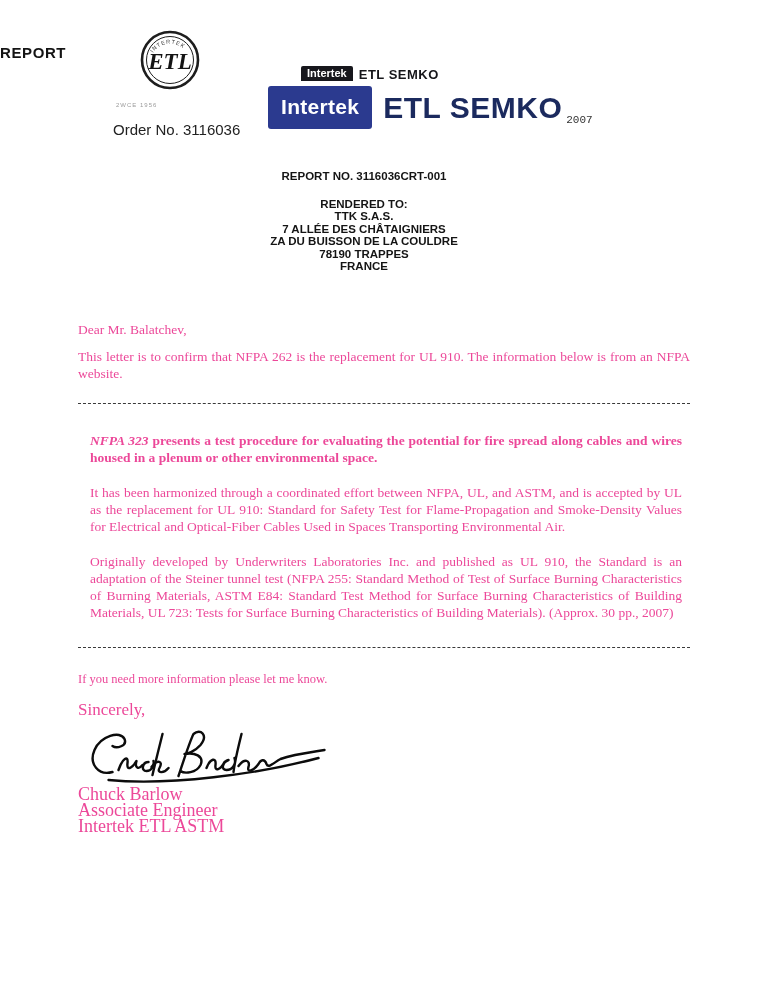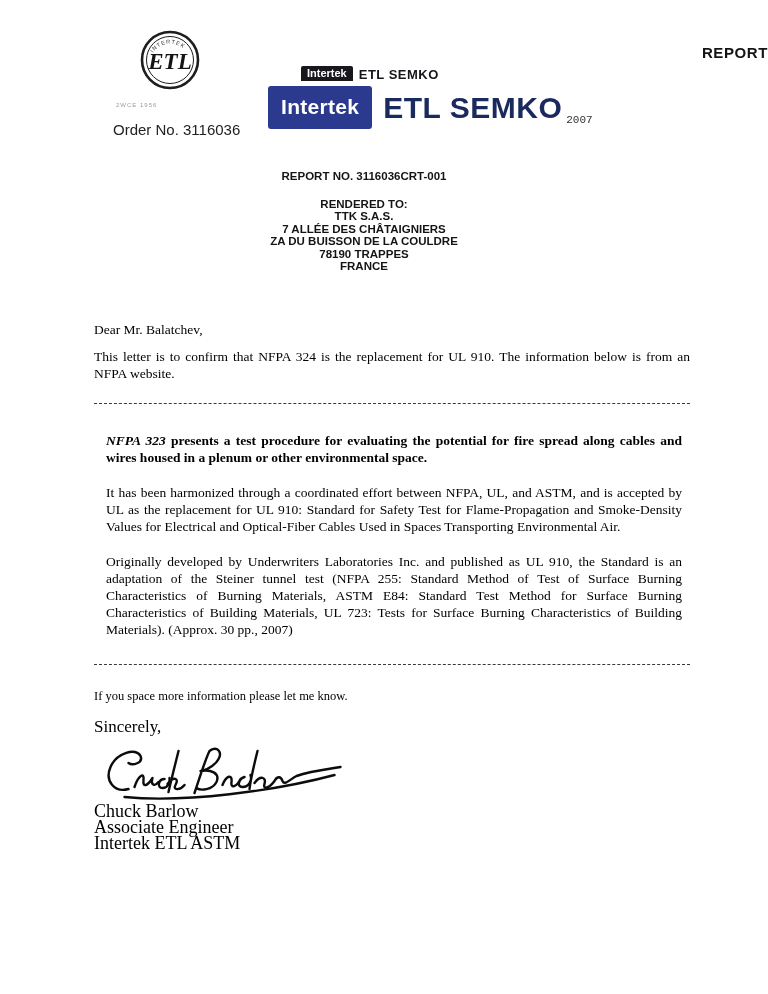--- a/index.html
+++ b/index.html
@@ -7,21 +7,21 @@
   .page {
     position:relative; width:768px; height:994px; margin:0 auto;
     background:#ffffff; color:#111;
     font-family:"Liberation Serif", serif; overflow:hidden;
   }
 
   
   .letterhead { position:relative; height:152px; }
   .etl-mark { position:absolute; left:138px; top:28px; }
   .report-title {
-    position:absolute; left:0; top:44px; width:768px; text-align:right;
+    position:absolute; left:0; top:44px; width:768px; text-align:left;
     font-family:"Liberation Sans", sans-serif; font-weight:bold;
     font-size:15px; letter-spacing:.6px; color:#141414;
   }
   .logo-strip {
     position:absolute; left:301px; top:66px; height:15px; overflow:hidden;
     display:flex; align-items:flex-start; gap:6px;
     font-family:"Liberation Sans", sans-serif;
   }
   .mini-box {
     background:#17171c; color:#fff; font-weight:bold; font-size:11px;
@@ -54,21 +54,21 @@
   
   .report-block {
     width:768px; margin-top:18px; text-align:center;
     transform:translateX(-20px);
     font-family:"Liberation Sans", sans-serif; font-weight:bold;
     font-size:11.5px; line-height:12.5px; color:#141414;
   }
   .report-no { margin-bottom:15px; }
 
   
-  .letter-body { padding:0 78px; font-size:13.5px; line-height:17px; color:#000000;margin-left:16px; }
+  .letter-body { padding:0 78px; font-size:13.5px; line-height:17px; color:#ec4899; }
   .salutation { margin-top:48px; }
   .intro { margin-top:10px; text-align:justify; }
   .divider { border-top:1px dashed #3a3a3a; height:0; }
   .divider-1 { margin-top:21px; }
   .divider-2 { margin-top:26px; }
   .indented { padding:0 8px 0 12px; }
   .headline { margin-top:28px; font-weight:bold; text-align:justify; }
   .headline .seg-bi { font-style:italic; }
   .para { margin-top:18px; text-align:justify; }
   .seg-i { }
@@ -121,35 +121,35 @@
     <div>7 ALLÉE DES CHÂTAIGNIERS</div>
     <div>ZA DU BUISSON DE LA COULDRE</div>
     <div>78190 TRAPPES</div>
     <div>FRANCE</div>
   </section>
 
   <main class="letter-body">
 
     <p class="salutation">Dear Mr. Balatchev,</p>
 
-    <p class="intro">This letter is to confirm that NFPA 324 is the replacement for UL 910. The information below is from an NFPA website.</p>
+    <p class="intro">This letter is to confirm that NFPA 262 is the replacement for UL 910. The information below is from an NFPA website.</p>
 
     <div class="divider divider-1"></div>
 
     <div class="indented">
       <p class="headline"><span class="seg-bi">NFPA 323</span><span> presents a test procedure for evaluating the potential for fire spread along cables and wires housed in a plenum or other environmental space.</span></p>
 
       <p class="para"><span>It has been harmonized through a coordinated effort between NFPA, UL, and ASTM, and is accepted by UL as the replacement for </span><span class="seg-i">UL 910: Standard for Safety Test for Flame-Propagation and Smoke-Density Values for Electrical and Optical-Fiber Cables Used in Spaces Transporting Environmental Air.</span></p>
 
       <p class="para"><span>Originally developed by Underwriters Laboratories Inc. and published as </span><span class="seg-i">UL 910,</span><span> the Standard is an adaptation of the Steiner tunnel test </span><span class="seg-i">(NFPA 255: Standard Method of Test of Surface Burning Characteristics of Burning Materials, ASTM E84: Standard Test Method for Surface Burning Characteristics of Building Materials, UL 723: Tests for Surface Burning Characteristics of Building Materials).</span><span> (Approx. 30 pp., 2007)</span></p>
     </div>
 
     <div class="divider divider-2"></div>
 
-    <p class="closing-note">If you space more information please let me know.</p>
+    <p class="closing-note">If you need more information please let me know.</p>
 
     <p class="sincerely">Sincerely,</p>
 
     <div class="signature">
       <svg width="255" height="62" viewBox="0 0 250 62">
         <g fill="none" stroke="#0c0c0c" stroke-width="2.4" stroke-linecap="round" stroke-linejoin="round">
           <path d="M34,50 C20,54 10,42 16,28 C22,14 42,8 46,17 C49,24 38,27 34,24"></path>
           <path d="M40,48 C44,36 50,33 49,41 C48,49 53,47 58,39 C56,46 60,48 64,43"></path>
           <path d="M70,40 C64,40 62,49 68,49 C73,49 76,44 75,39"></path>
           <path d="M84,12 C80,28 76,44 74,53 M73,45 C79,37 85,39 81,46 C78,51 85,52 90,46"></path>

